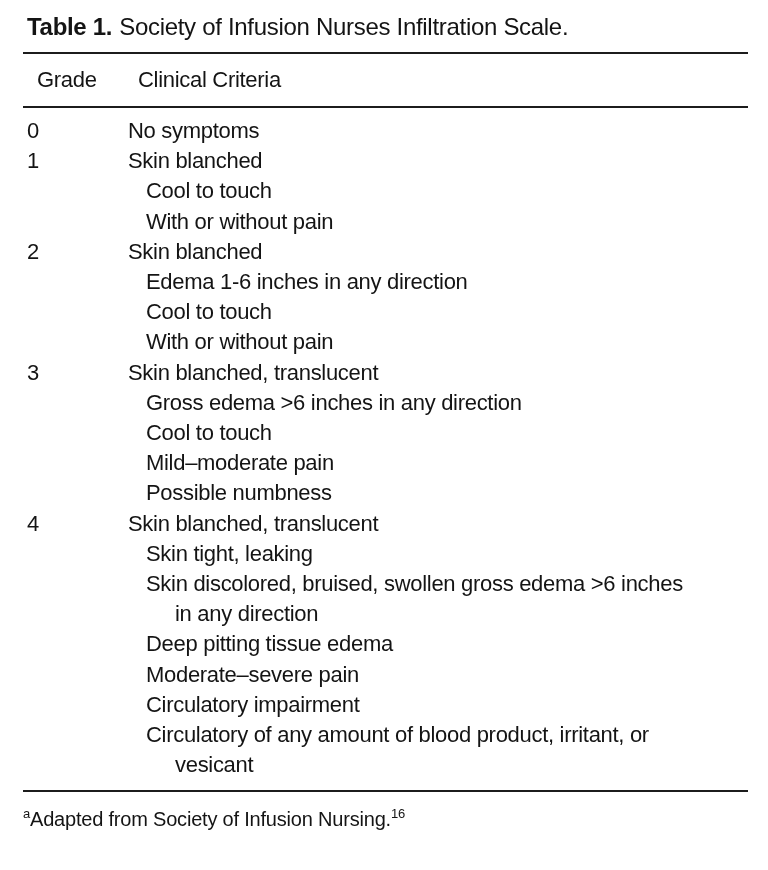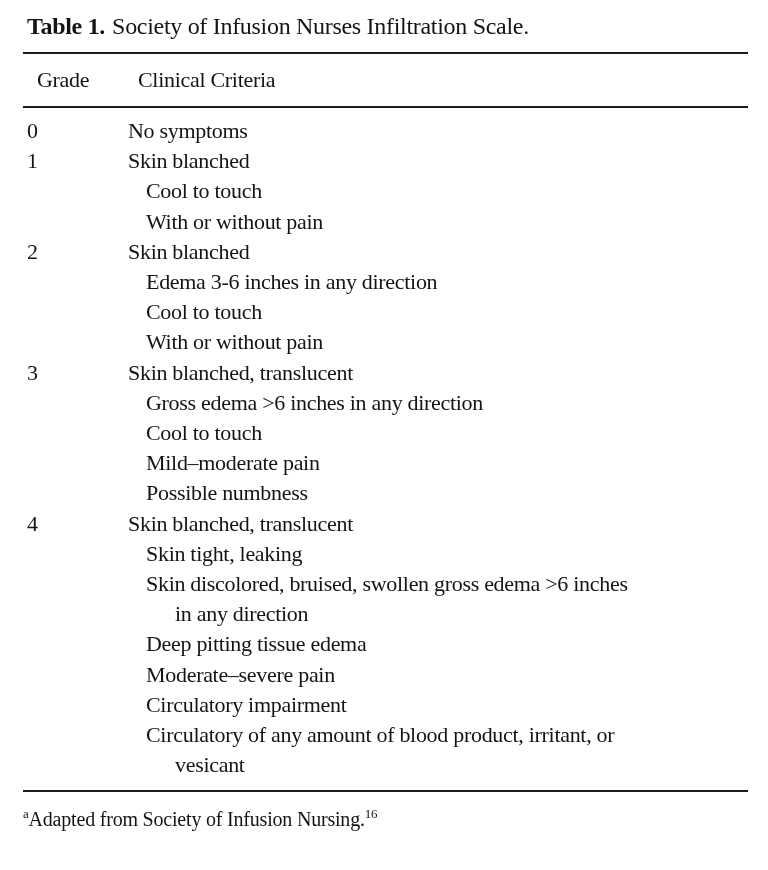--- a/index.html
+++ b/index.html
@@ -8,21 +8,21 @@
     --bg:#ffffff;
   }
   html,body{margin:0;padding:0;}
   body{background:#fff;}
   .page{
     position:relative;
     width:768px;
     height:870px;
     background:var(--bg);
     color:var(--ink);
-    font-family:Liberation Serif, serif;
+    font-family:Liberation Sans, sans-serif;
     overflow:hidden;
     box-sizing:border-box;
   }
   .title{
     margin:13px 20px 0 27px;
     font-size:24px;
     line-height:27px;
     letter-spacing:-0.3px;
     white-space:nowrap;
   }
@@ -101,21 +101,21 @@
           <div class="crit-line ind0">Skin blanched</div>
           <div class="crit-line ind1">Cool to touch</div>
           <div class="crit-line ind1">With or without pain</div>
         </div>
   </div>
 
   <div class="row">
     <div class="grade-cell">2</div>
     <div class="criteria-cell">
           <div class="crit-line ind0">Skin blanched</div>
-          <div class="crit-line ind1">Edema 3-6 inches in any direction</div>
+          <div class="crit-line ind1">Edema 1-6 inches in any direction</div>
           <div class="crit-line ind1">Cool to touch</div>
           <div class="crit-line ind1">With or without pain</div>
         </div>
   </div>
 
   <div class="row">
     <div class="grade-cell">3</div>
     <div class="criteria-cell">
           <div class="crit-line ind0">Skin blanched, translucent</div>
           <div class="crit-line ind1">Gross edema &gt;6 inches in any direction</div>

